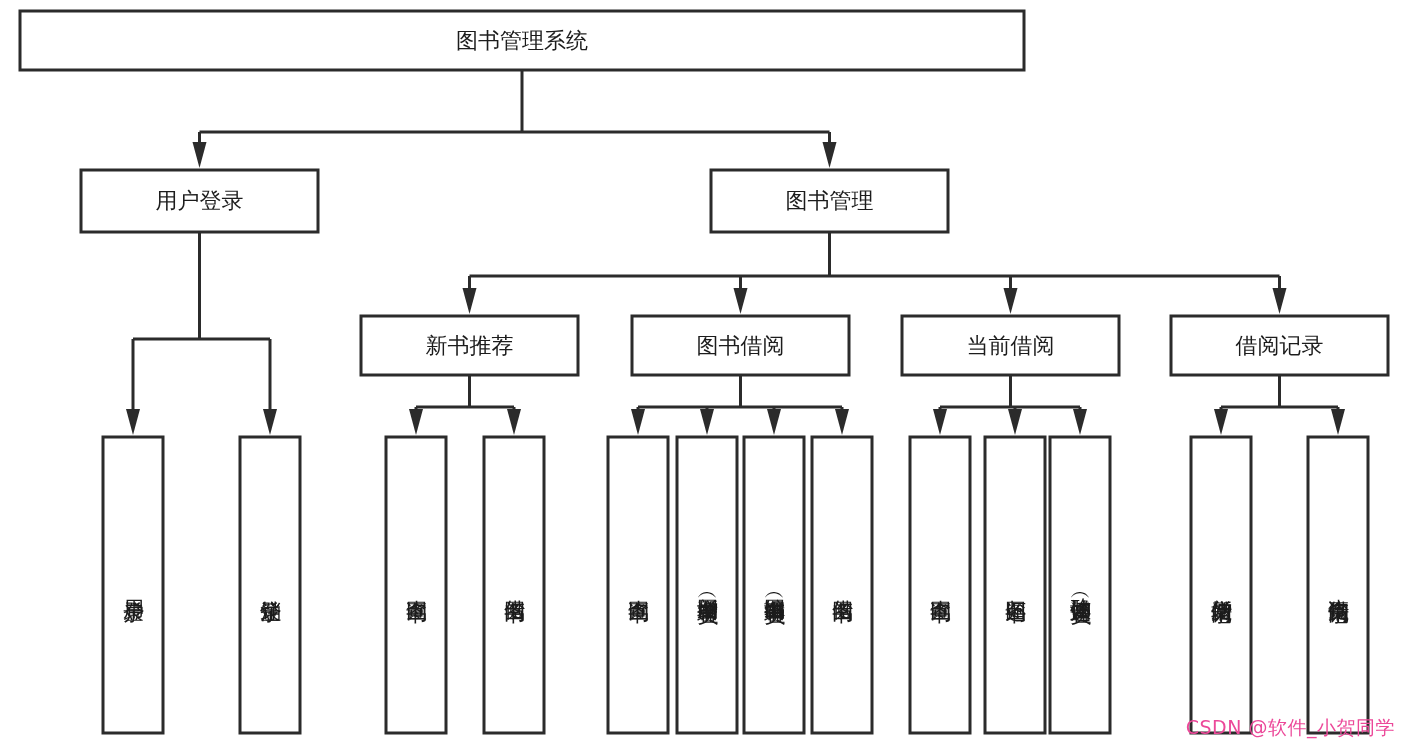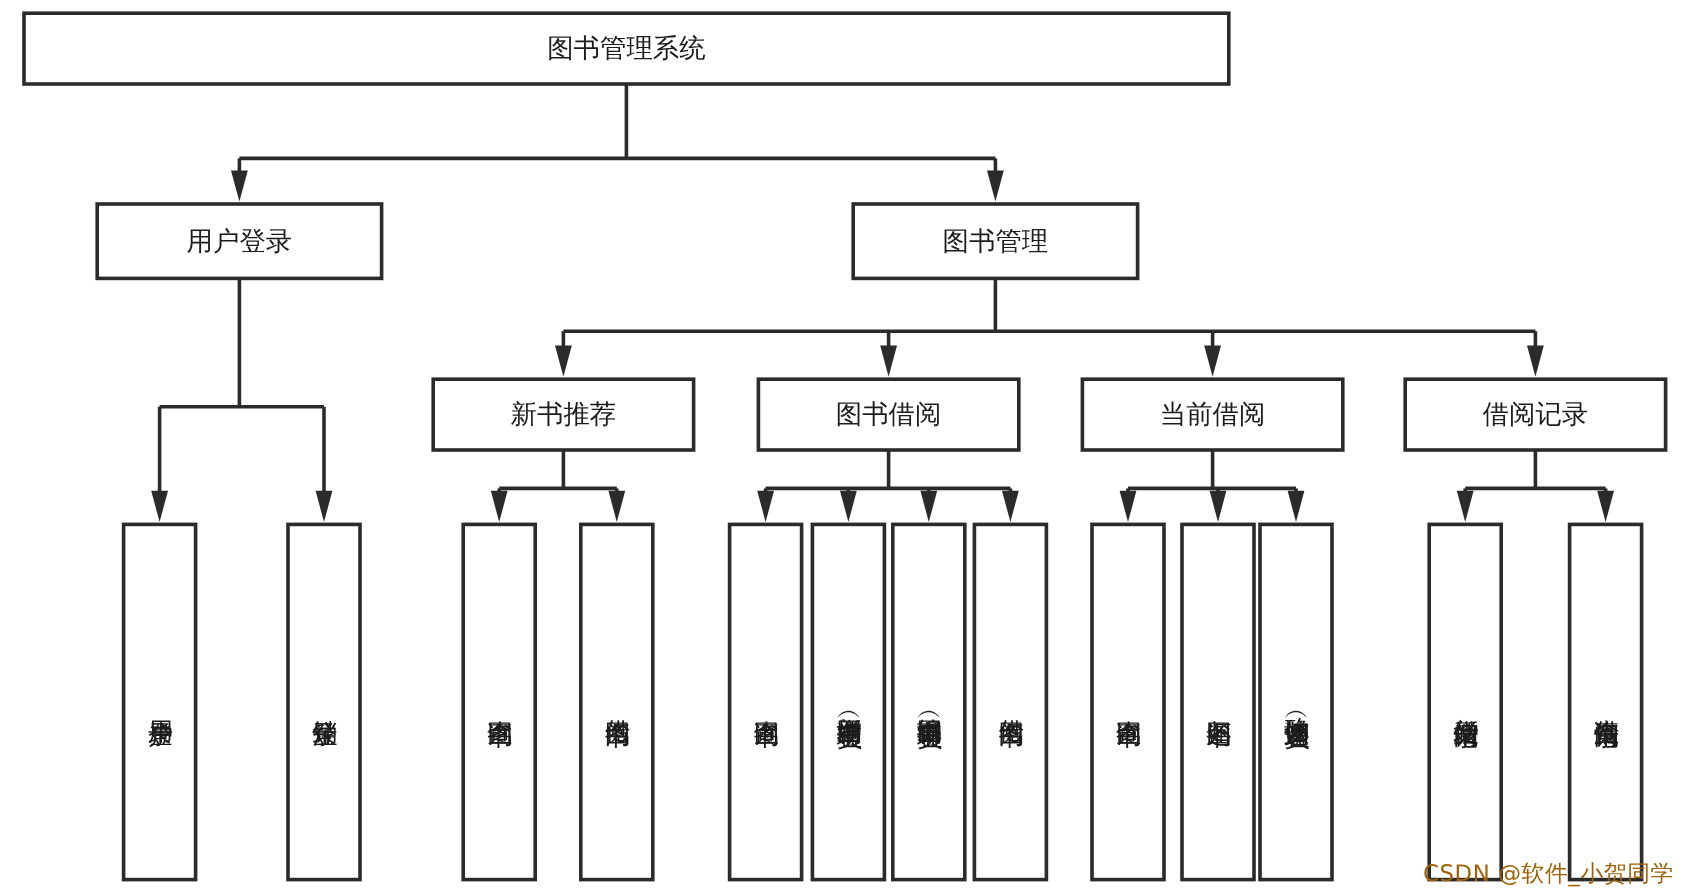--- a/index.html
+++ b/index.html
@@ -65,21 +65,21 @@
     white-space: nowrap;
     pointer-events: none;
     user-select: none;
   }
   .watermark {
     position: absolute;
     right: 10px;
     bottom: 6px;
     font-family: "DejaVu Sans", "Liberation Sans", sans-serif;
     font-size: 19px;
-    color: #a16207;
+    color: #ec4899;
     letter-spacing: 0.5px;
     white-space: nowrap;
     margin-left: 40px;
   }
 </style>
 </head>
 <body>
 
 <div id="diagram-root">
 

